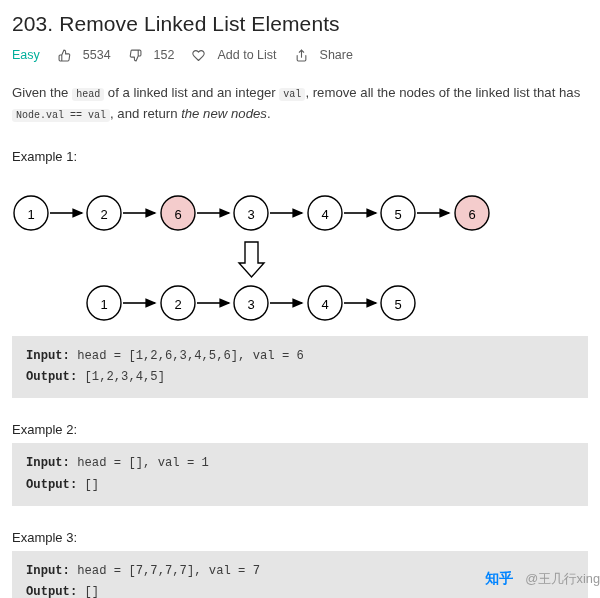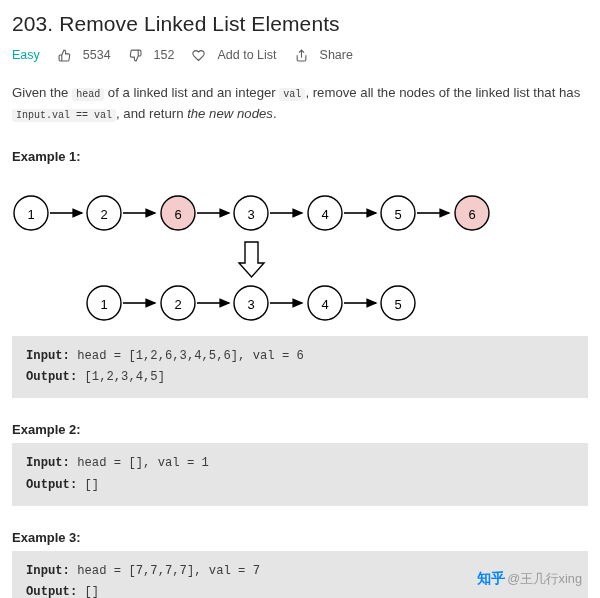--- a/index.html
+++ b/index.html
@@ -57,21 +57,21 @@
     font-family: "Liberation Mono", monospace;
     background: #f2f2f2;
     color: #3c3c3c;
     font-size: 10px;
     padding: 1px 4px;
     border-radius: 3px;
   }
   em { font-style: italic; }
   .section-label {
     font-size: 13px;
-    font-weight: 700;
+    font-weight: 400;
     color: #262626;
     margin-top: 24px;
     margin-bottom: 6px;
   }
   .example-block {
     background: #e5e5e5;
     padding: 10px 14px;
     margin-top: 6px;
     font-family: "Liberation Mono", monospace;
     font-size: 12.2px;
@@ -79,25 +79,25 @@
     color: #3c3c3c;
     box-sizing: border-box;
   }
   .example-block b { font-weight: 700; color: #262626; }
   .diagram {
     margin-top: 10px;
     margin-bottom: 8px;
   }
   .watermark {
     position: absolute;
-    right: 18px;
+    right: 0;
     bottom: 10px;
     display: flex;
     align-items: center;
-    gap: 2px;
+    gap: 12px;
     font-size: 13px;
     color: #8a8a8a;
   }
   .wm-logo {
     color: #0084ff;
     font-size: 14px;
     font-weight: 700;
   }
   .wm-text { color: #9b9b9b; font-size: 12.8px; }
 </style>
@@ -144,21 +144,21 @@
             <path d="M4 12v8a2 2 0 0 0 2 2h12a2 2 0 0 0 2-2v-8"></path>
             <polyline points="16 6 12 2 8 6"></polyline>
             <line x1="12" y1="2" x2="12" y2="15"></line>
           </svg>
       </span>
       <span>Share</span>
     </span>
   </div>
 
   <div class="desc">
-    <span>Given the </span><code class="inline">head</code><span> of a linked list and an integer </span><code class="inline">val</code><span>, remove all the nodes of the linked list that has </span><code class="inline">Input.val == val</code><span>, and return </span><em>the new nodes</em><span>.</span>
+    <span>Given the </span><code class="inline">head</code><span> of a linked list and an integer </span><code class="inline">val</code><span>, remove all the nodes of the linked list that has </span><code class="inline">Node.val == val</code><span>, and return </span><em>the new nodes</em><span>.</span>
   </div>
 
   <div class="section-label">Example 1:</div>
 
   <div class="diagram">
     <svg width="576" height="150" viewBox="0 0 576 150">
       <defs>
         <marker id="arrowhead" markerWidth="7" markerHeight="7" refX="6" refY="3" orient="auto">
           <polygon points="0 0, 7 3, 0 6" fill="#000000"></polygon>
         </marker>

